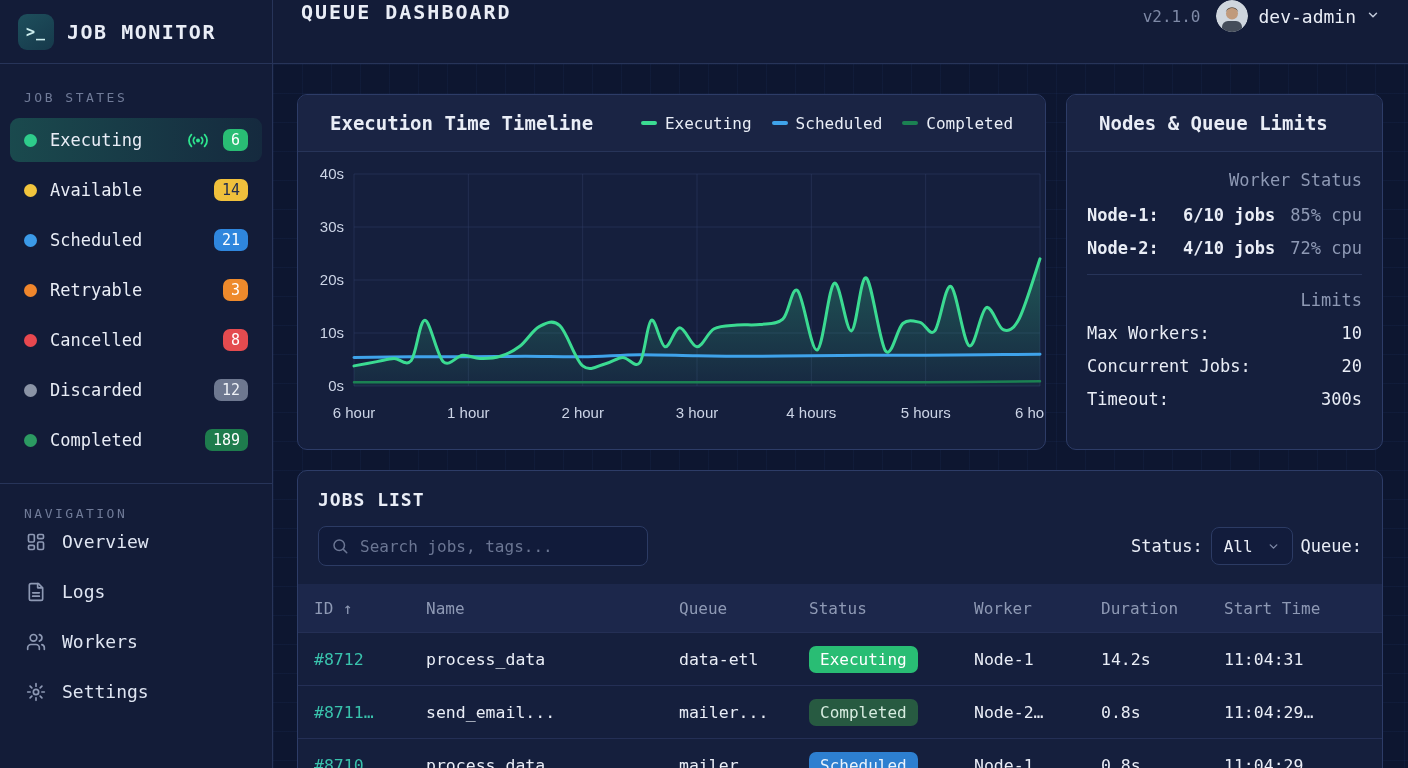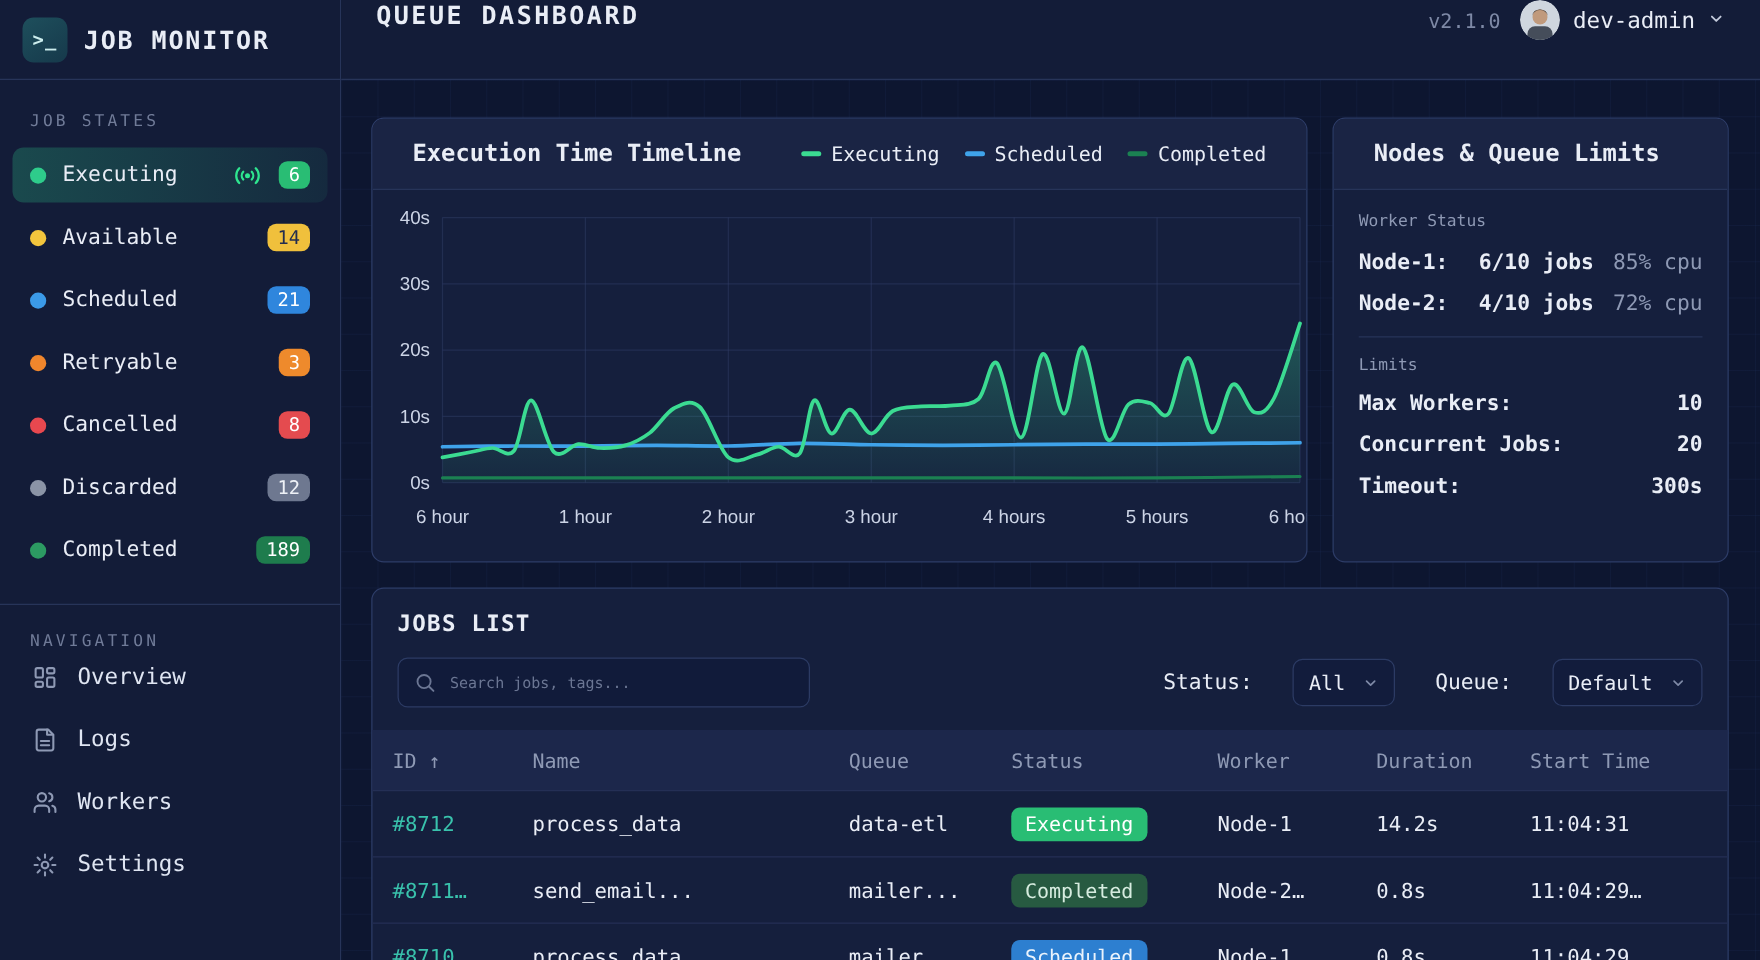--- a/index.html
+++ b/index.html
@@ -56,39 +56,39 @@
   .legend{margin-left:auto;display:flex;align-items:center;gap:20px;}
   .legend-entry{display:flex;align-items:center;gap:8px;cursor:pointer;}
   .legend-dash{width:16px;height:4px;border-radius:2px;}
   .ld-exec{background:#3bdb92}.ld-sched{background:#3fa3ea}.ld-comp{background:#1b8152}
   .legend-label{font-size:16px;}
   .chart-body{padding:8px 6px 0 8px;}
   .ytick,.xtick{fill:#ccd4e6;font:15px "Liberation Sans",sans-serif;}
 
   
   .nodes-body{padding:18px 20px;}
-  .sub-heading{color:#8e99b4;font-size:13px;margin-bottom:15px;}
+  .sub-heading{color:#8e99b4;font-size:17px;margin-bottom:15px;text-align:right;}
   .node-row{display:flex;align-items:baseline;font-size:17px;font-weight:bold;margin-bottom:13px;}
   .node-name{width:96px;flex:none;}
   .node-cpu{margin-left:auto;color:#8e99b4;font-weight:normal;}
   .nodes-divider{border-top:1px solid #273459;margin:16px 0 15px;}
-  .limit-row{display:flex;font-size:17px;font-weight:bold;margin-bottom:13px;}
+  .limit-row{display:flex;font-size:17px;font-weight:normal;margin-bottom:13px;}
   .limit-value{margin-left:auto;}
 
   
   .jobs-card{margin-top:20px;width:1086px;height:420px;}
   .jobs-head{padding:18px 20px 0;}
   .jobs-title{font-size:18px;font-weight:bold;letter-spacing:1px;}
   .jobs-controls{display:flex;align-items:center;padding:16px 20px 18px;}
   .search-box{width:330px;height:40px;background:#111b3a;border:1px solid #2c3b64;border-radius:8px;
     display:flex;align-items:center;padding:0 12px;gap:9px;}
   .search-box svg{stroke:#6b7693;flex:none;}
-  .search-box input{background:transparent;border:none;outline:none;color:#e9edf6;font-family:inherit;font-size:12px;width:100%;}
+  .search-box input{background:transparent;border:none;outline:none;color:#e9edf6;font-family:inherit;font-size:16px;width:100%;}
   .search-box input::placeholder{color:#6b7693;}
-  .filters{margin-left:auto;display:flex;align-items:center;gap:32px;}
+  .filters{margin-left:auto;display:flex;align-items:center;gap:8px;}
   .filter-label{font-size:17px;}
   .select-box{height:38px;border:1px solid #2c3b64;border-radius:8px;background:#121c3c;display:flex;
     align-items:center;gap:14px;padding:0 12px;cursor:pointer;}
   .select-value{font-size:16px;}
   .select-box svg{stroke:#7e89a6;}
   .table{width:100%;}
   .thead,.trow{display:grid;grid-template-columns:112px 253px 130px 165px 127px 123px 1fr;align-items:center;padding-left:16px;}
   .thead{background:#1c274b;height:48px;color:#8e99b4;font-size:16px;}
   .th{cursor:pointer;}
   .trow{height:53px;border-top:1px solid #242f55;font-size:16.5px;}
@@ -347,28 +347,20 @@
             <span class="filter-label">Status:</span>
             <div class="select-box">
               <span class="select-value">All</span>
               <span style="display:flex;">
                 <svg width="13" height="13" viewBox="0 0 24 24" fill="none" stroke-width="2.5" stroke-linecap="round" stroke-linejoin="round">
                     <polyline points="6 9 12 15 18 9"></polyline>
                   </svg>
               </span>
             </div>
             <span class="filter-label">Queue:</span>
-            <div class="select-box">
-              <span class="select-value">Default</span>
-              <span style="display:flex;">
-                <svg width="13" height="13" viewBox="0 0 24 24" fill="none" stroke-width="2.5" stroke-linecap="round" stroke-linejoin="round">
-                    <polyline points="6 9 12 15 18 9"></polyline>
-                  </svg>
-              </span>
-            </div>
           </div>
         </div>
 
         <div class="table">
           <div class="thead">
             <span class="th">ID ↑</span>
             <span class="th">Name</span>
             <span class="th">Queue</span>
             <span class="th">Status</span>
             <span class="th">Worker</span>

